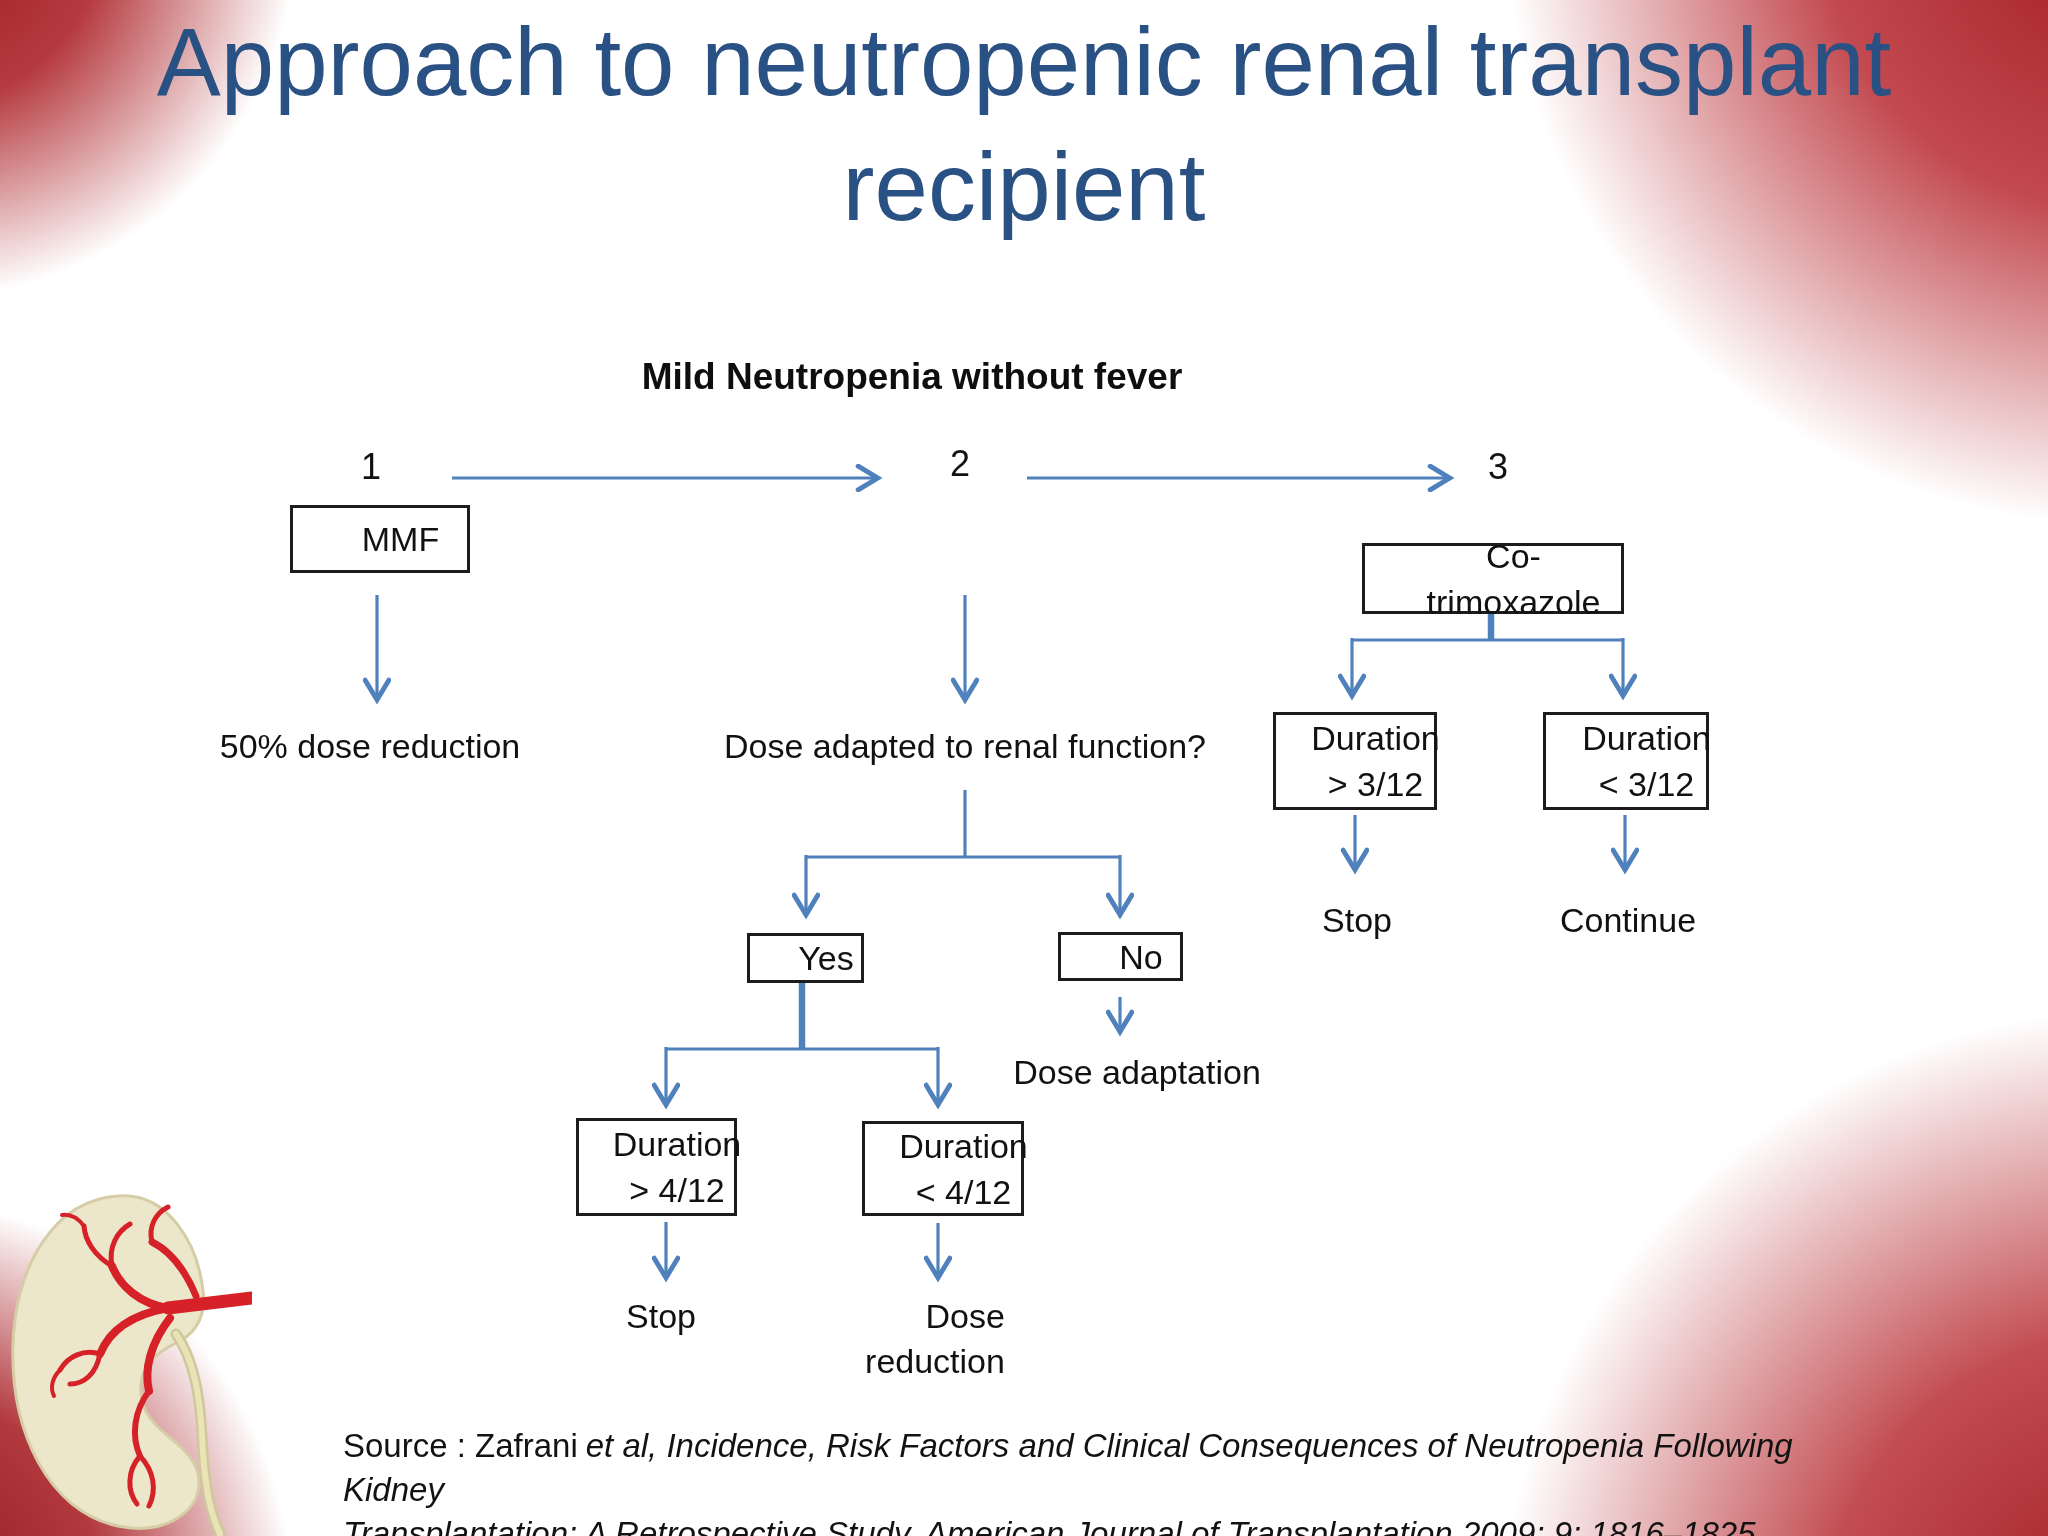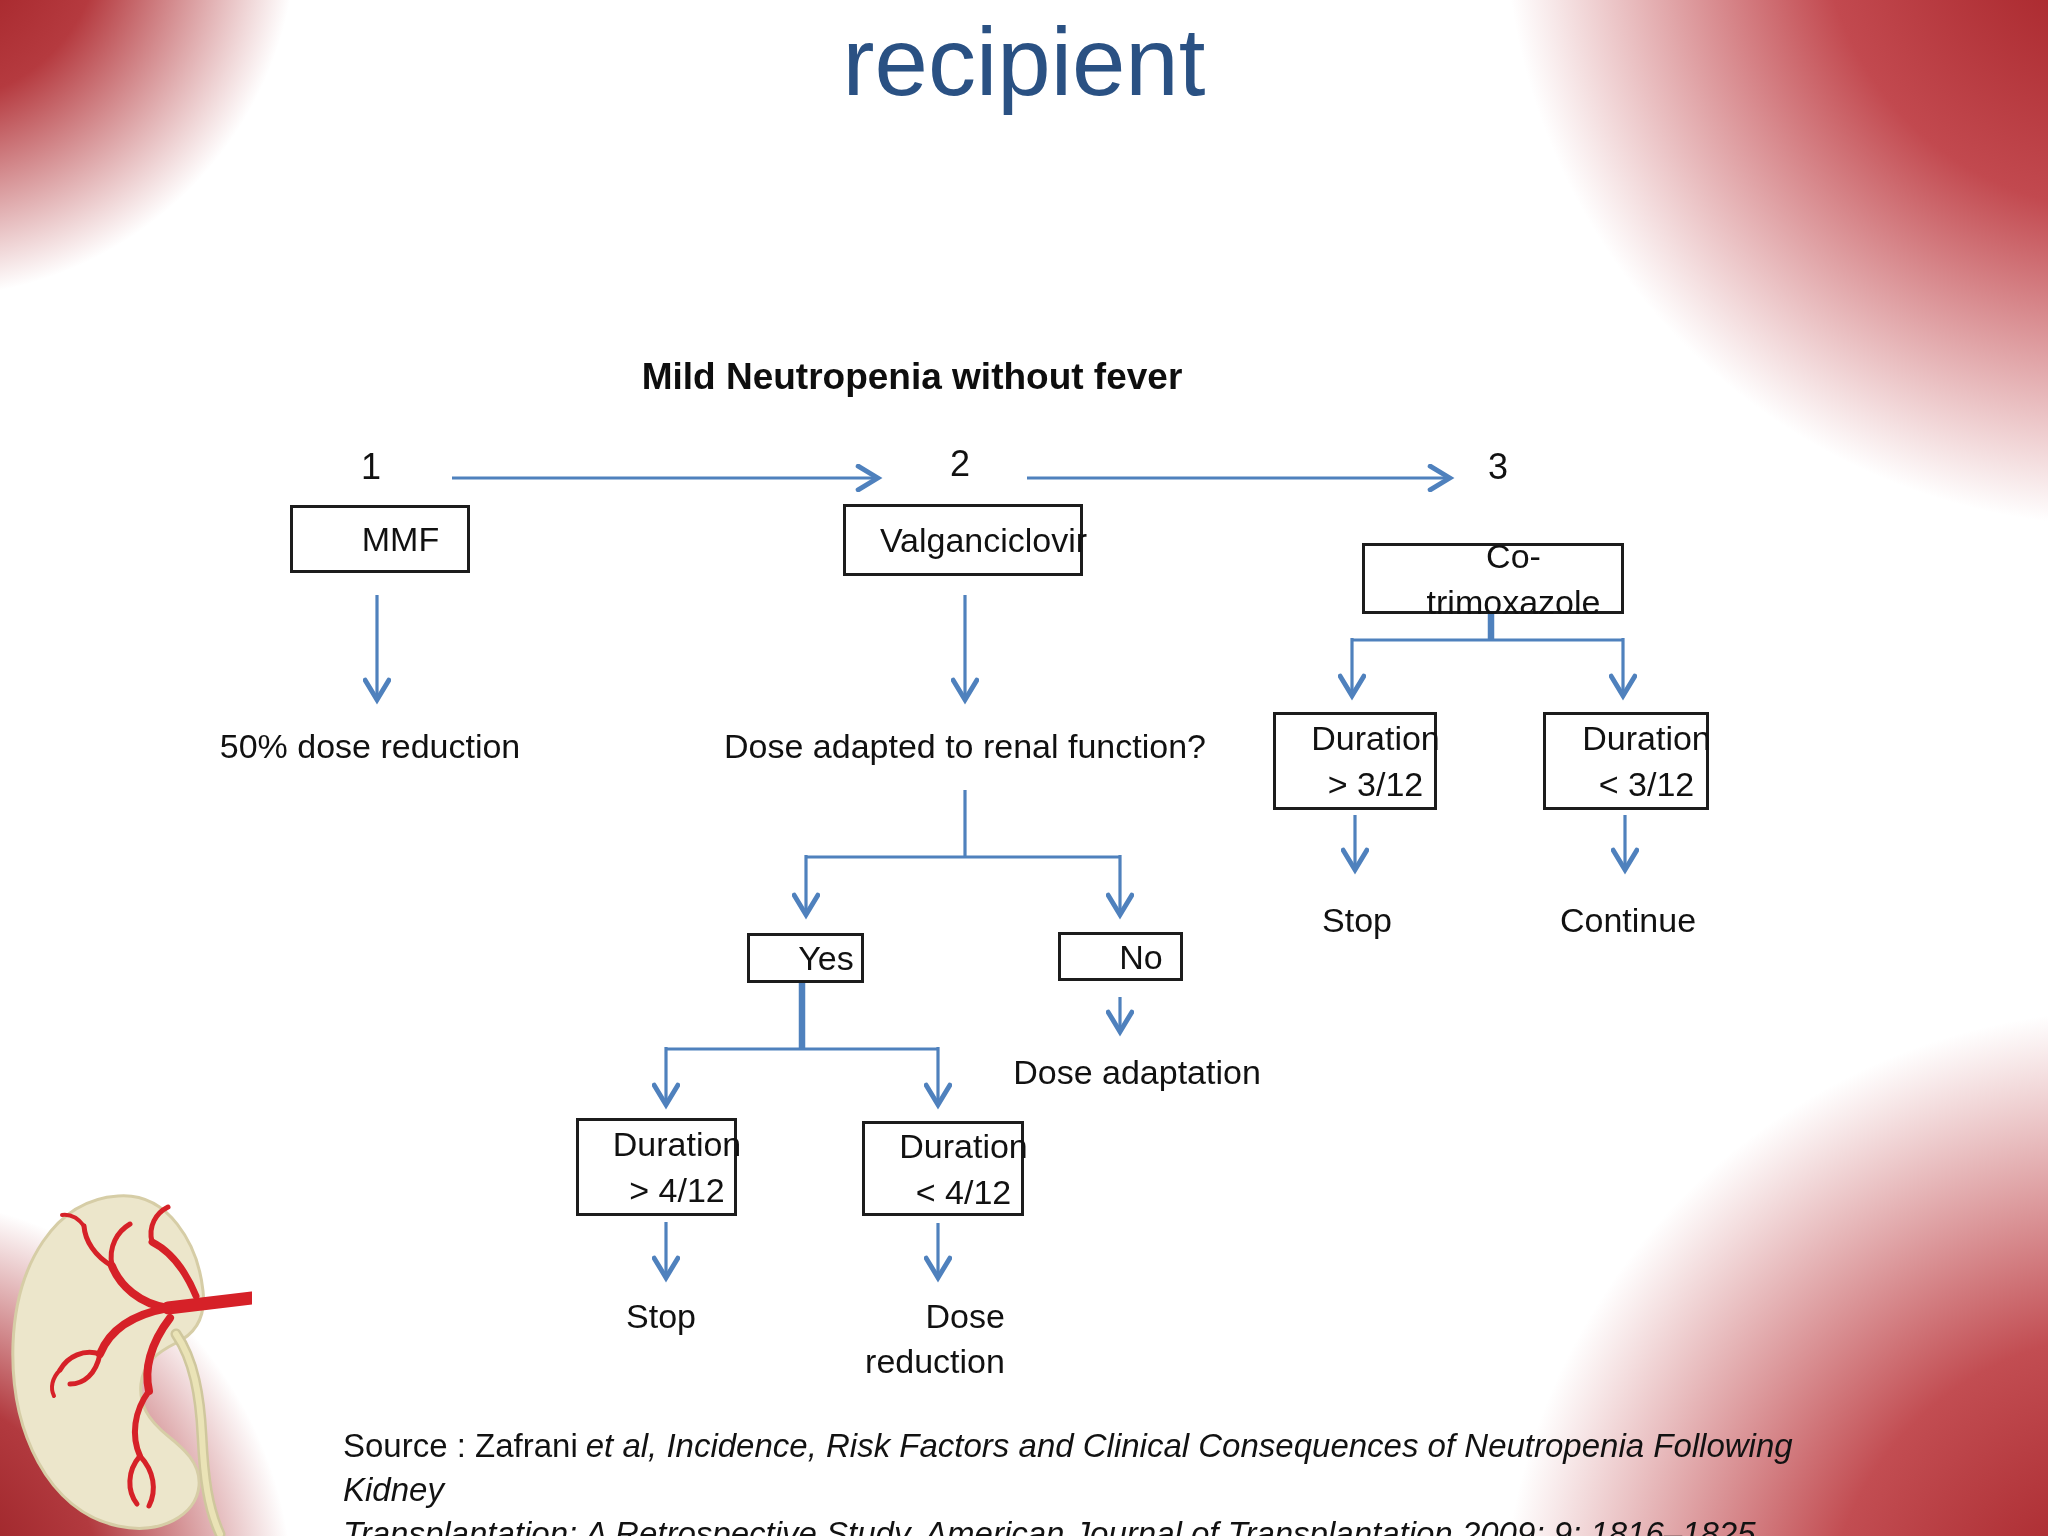--- a/index.html
+++ b/index.html
@@ -116,34 +116,32 @@
     <line class="cl thick" x1="1491" y1="575" x2="1491" y2="640"></line>
     <line class="cl thin" x1="1352" y1="640" x2="1623" y2="640"></line>
     <line class="cl thin" x1="1352" y1="638" x2="1352" y2="694" marker-end="url(#ah)"></line>
     <line class="cl thin" x1="1623" y1="638" x2="1623" y2="694" marker-end="url(#ah)"></line>
 
     <line class="cl thin" x1="1355" y1="815" x2="1355" y2="868" marker-end="url(#ah)"></line>
     <line class="cl thin" x1="1625" y1="815" x2="1625" y2="868" marker-end="url(#ah)"></line>
   </svg>
 
   <div class="title">
+    <div>Approach to neutropenic renal transplant</div>
     <div>recipient</div>
   </div>
 
   <div class="subtitle" style="left:912px;top:356px;">Mild Neutropenia without fever</div>
 
   <div class="bnum" style="left:371px;top:446px;">1</div>
   <div class="bnum" style="left:960px;top:443px;">2</div>
   <div class="bnum" style="left:1498px;top:446px;">3</div>
 
   <div class="fbox" style="left:290px;top:505px;width:180px;height:68px;">
     <span>MMF</span>
-  </div>
-  <div class="fbox" style="left:843px;top:504px;width:240px;height:72px;">
-    <span>Valganciclovir</span>
   </div>
   <div class="fbox" style="left:1362px;top:508px;width:262px;height:71px;margin-top:35px;">
     <span>Co-trimoxazole</span>
   </div>
 
   <div class="flabel" style="left:370px;top:724px;">50% dose reduction</div>
 
   <div class="flabel" style="left:965px;top:724px;">Dose adapted to renal function?</div>
 
   <div class="fbox" style="left:747px;top:933px;width:117px;height:50px;">

